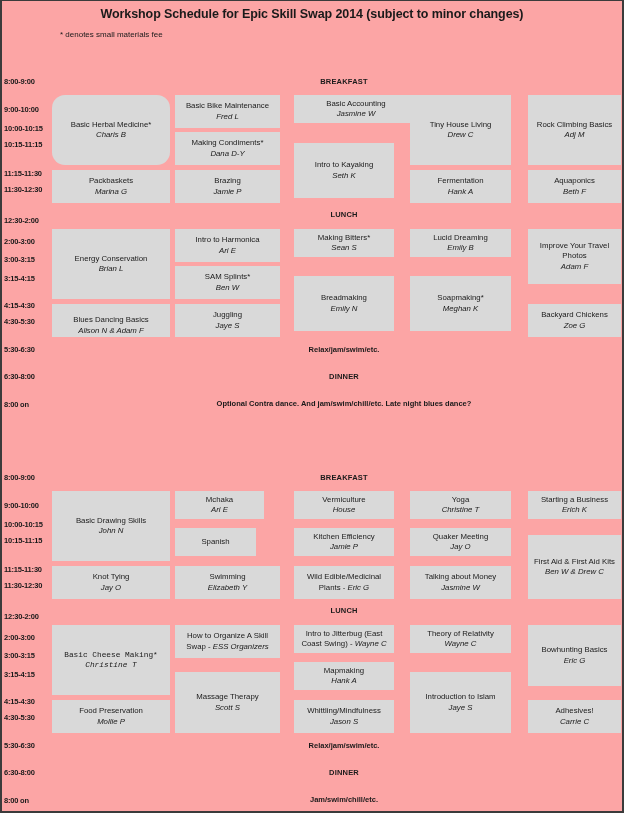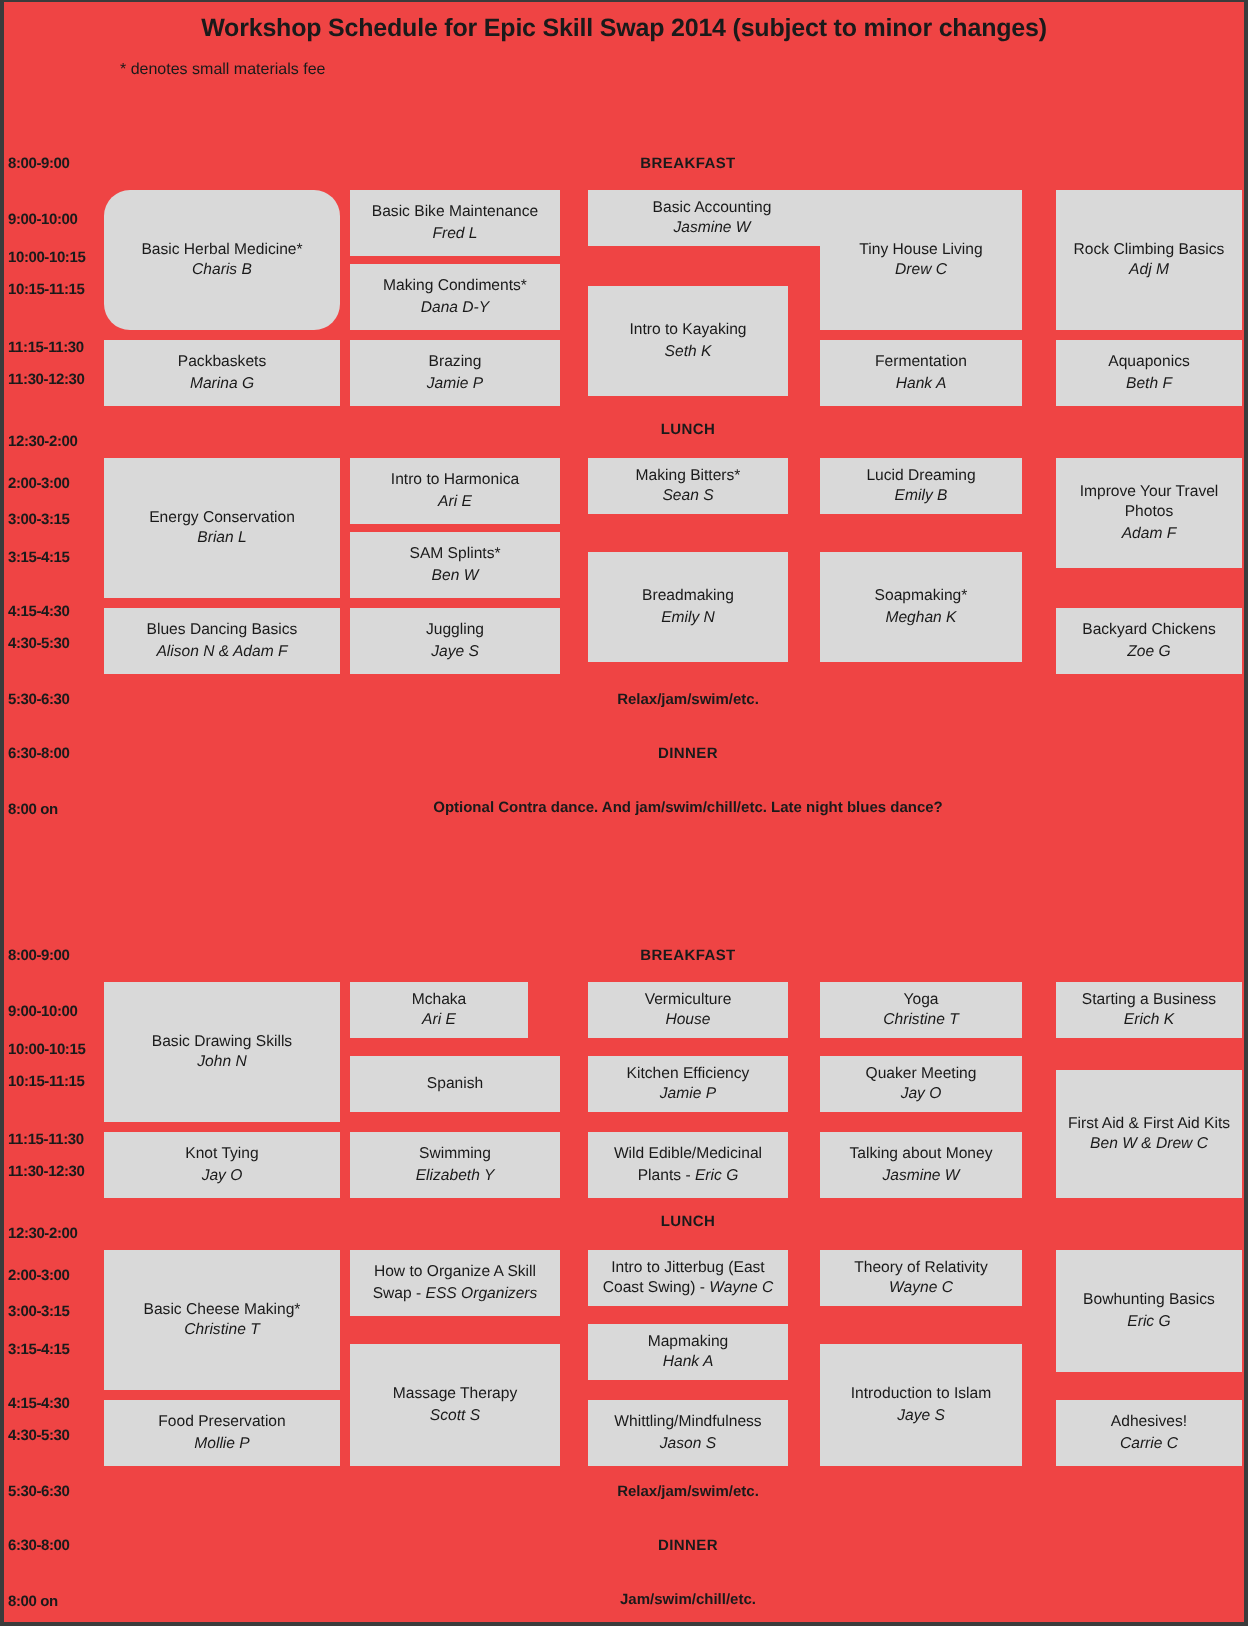--- a/index.html
+++ b/index.html
@@ -8,21 +8,21 @@
     background: #ffffff;
   }
   body {
     font-family: "Liberation Sans", sans-serif;
     color: #1a1a1a;
   }
   #page {
     position: relative;
     width: 624px;
     height: 813px;
-    background: #ef4444;
+    background: #fca5a5;
     border-left: 2px solid #3b3b3b;
     border-right: 2px solid #3b3b3b;
     border-top: 1px solid #3b3b3b;
     border-bottom: 2px solid #3b3b3b;
     box-sizing: border-box;
     overflow: hidden;
     padding-left: 15px;
   }
   .abs { position: absolute; }
 
@@ -184,21 +184,21 @@
         <span class="s-instr">Adj M</span>
       </div>
       <div class="abs session" style="left: 526px; top: 169px; width: 93px; height: 33px;">
         <span class="s-title">Aquaponics</span>
         <span class="s-instr">Beth F</span>
       </div>
       <div class="abs session" style="left: 50px; top: 228px; width: 118px; height: 70px;">
         <span class="s-title">Energy Conservation</span>
         <span class="s-instr">Brian L</span>
       </div>
-      <div class="abs session" style="left: 50px; top: 303px; width: 118px; height: 33px;">
+      <div class="abs session" style="left: 50px; top: 303px; width: 118px; height: 33px; justify-content: flex-end;">
         <span class="s-title">Blues Dancing Basics</span>
         <span class="s-instr">Alison N &amp; Adam F</span>
       </div>
       <div class="abs session" style="left: 173px; top: 228px; width: 105px; height: 33px;">
         <span class="s-title">Intro to Harmonica</span>
         <span class="s-instr">Ari E</span>
       </div>
       <div class="abs session" style="left: 173px; top: 265px; width: 105px; height: 33px;">
         <span class="s-title">SAM Splints*</span>
         <span class="s-instr">Ben W</span>
@@ -238,21 +238,21 @@
         <span class="s-instr">John N</span>
       </div>
       <div class="abs session" style="left: 50px; top: 565px; width: 118px; height: 33px;">
         <span class="s-title">Knot Tying</span>
         <span class="s-instr">Jay O</span>
       </div>
       <div class="abs session" style="left: 173px; top: 490px; width: 89px; height: 28px;">
         <span class="s-title">Mchaka</span>
         <span class="s-instr">Ari E</span>
       </div>
-      <div class="abs session" style="left: 173px; top: 527px; width: 105px; height: 28px; justify-content: center;">
+      <div class="abs session" style="left: 173px; top: 527px; width: 81px; height: 28px; justify-content: center;">
         <span class="s-title">Spanish</span>
       </div>
       <div class="abs session" style="left: 173px; top: 565px; width: 105px; height: 33px;">
         <span class="s-title">Swimming</span>
         <span class="s-instr">Elizabeth Y</span>
       </div>
       <div class="abs session" style="left: 292px; top: 490px; width: 100px; height: 28px;">
         <span class="s-title">Vermiculture</span>
         <span class="s-instr">House</span>
       </div>
@@ -276,21 +276,21 @@
         <span class="s-instr">Jasmine W</span>
       </div>
       <div class="abs session" style="left: 526px; top: 490px; width: 93px; height: 28px;">
         <span class="s-title">Starting a Business</span>
         <span class="s-instr">Erich K</span>
       </div>
       <div class="abs session" style="left: 526px; top: 534px; width: 93px; height: 64px;">
         <span class="s-title">First Aid &amp; First Aid Kits</span>
         <span class="s-instr">Ben W &amp; Drew C</span>
       </div>
-      <div class="abs session" style="left: 50px; top: 624px; width: 118px; height: 70px;">
+      <div class="abs session" style="left: 50px; top: 624px; width: 118px; height: 70px; font-family: Liberation Mono, monospace;">
         <span class="s-title">Basic Cheese Making*</span>
         <span class="s-instr">Christine T</span>
       </div>
       <div class="abs session" style="left: 50px; top: 699px; width: 118px; height: 33px;">
         <span class="s-title">Food Preservation</span>
         <span class="s-instr">Mollie P</span>
       </div>
       <div class="abs session" style="left: 173px; top: 624px; width: 105px; height: 33px;">
         <span class="s-combined">How to Organize A Skill Swap - <i>ESS Organizers</i></span>
       </div>

